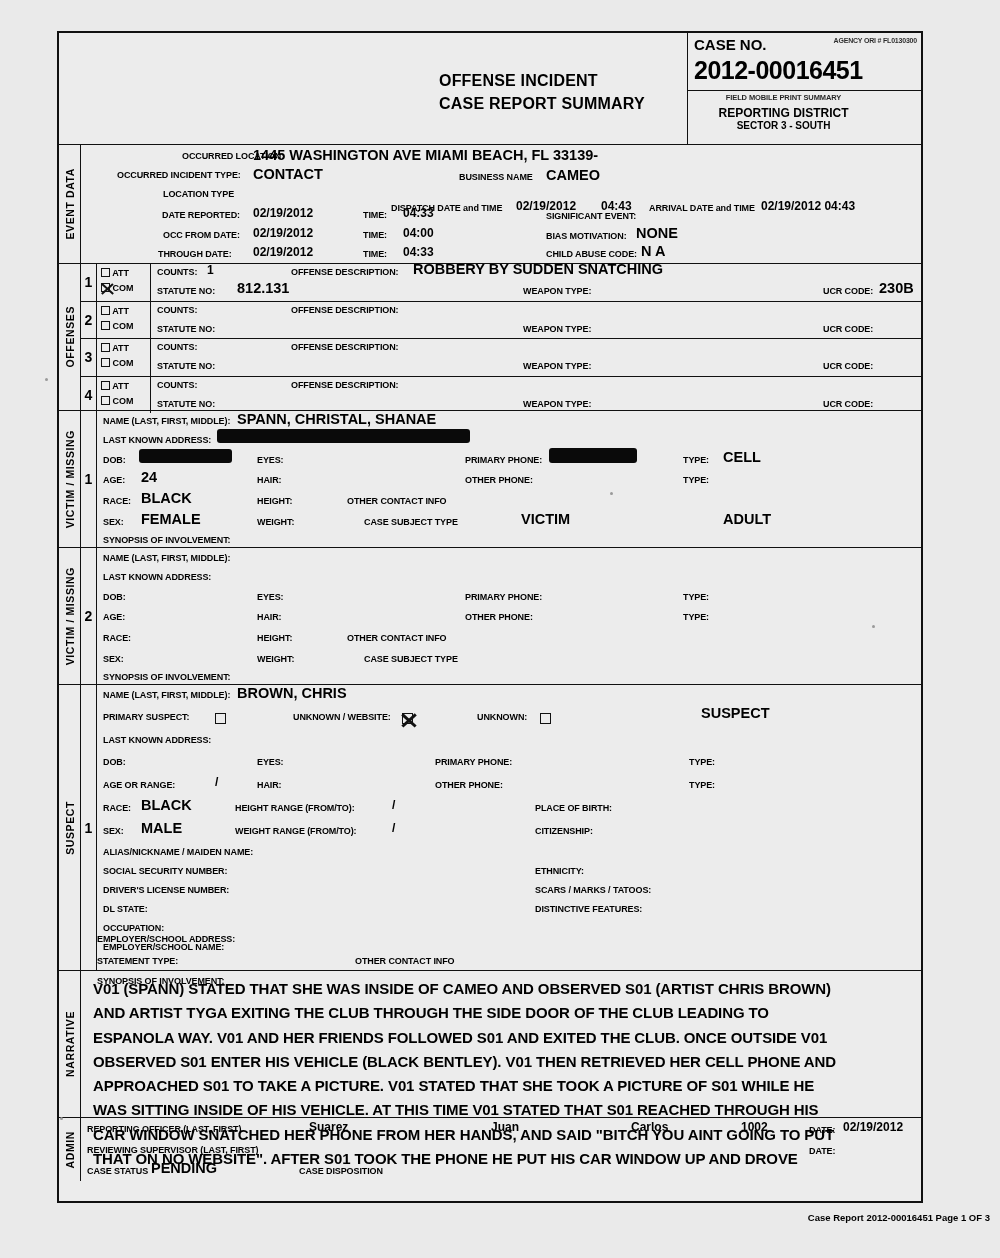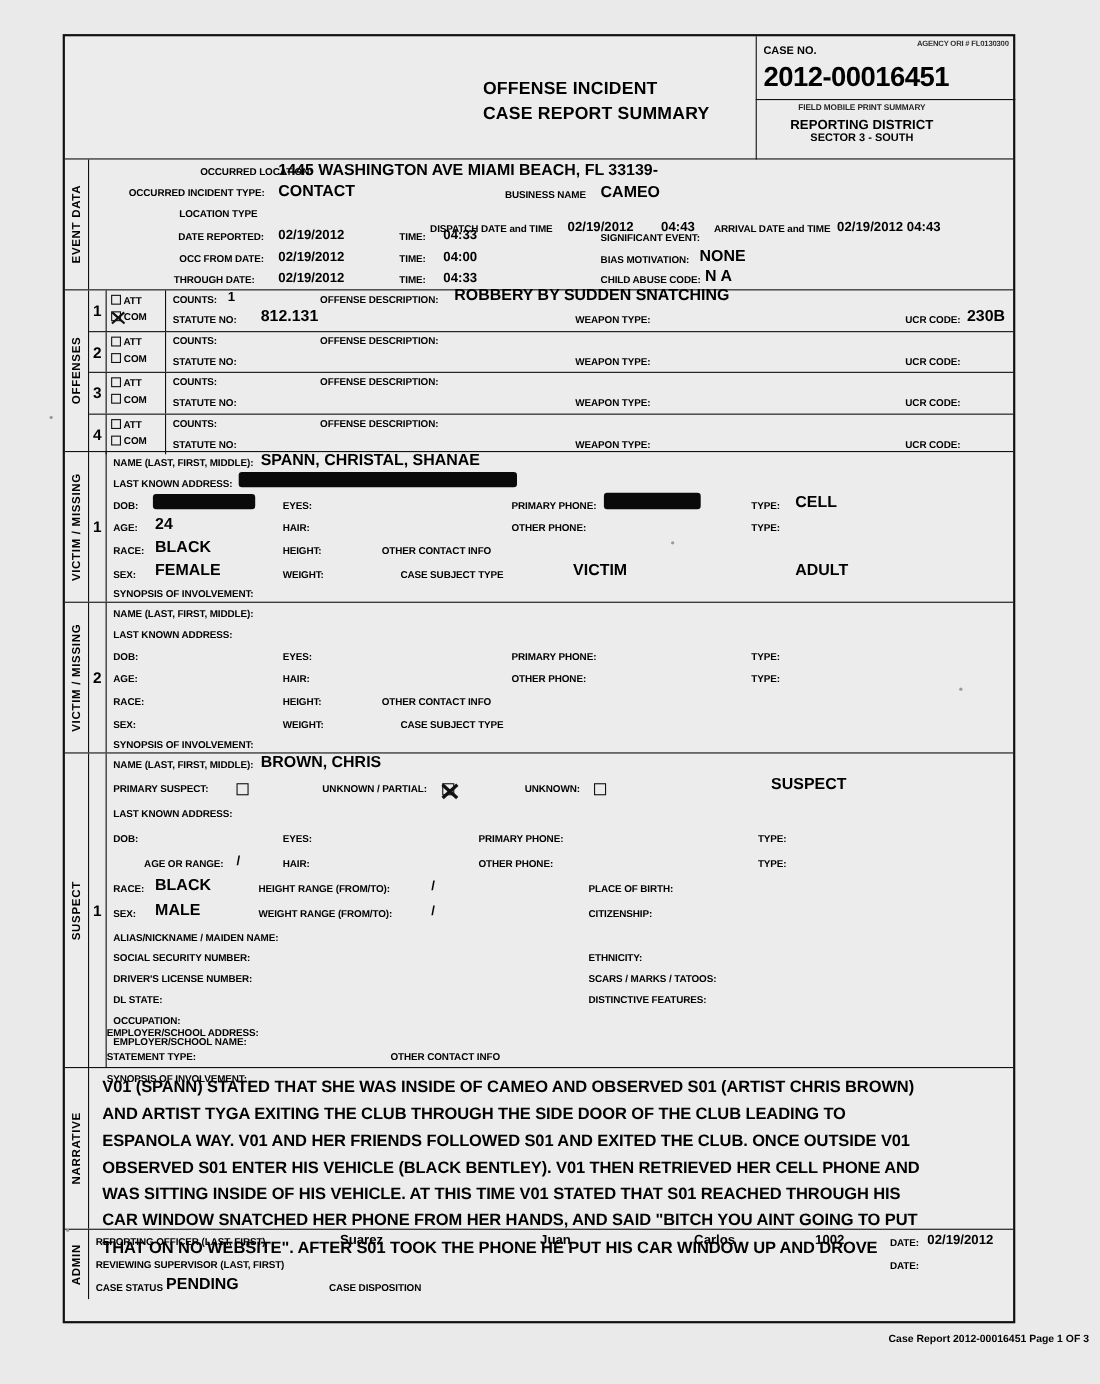--- a/index.html
+++ b/index.html
@@ -44,21 +44,21 @@
     transform:scaleX(1.05);transform-origin:left;}
   .brand .police{
     font-size:58px;font-weight:bold;line-height:.88;letter-spacing:-1px;
     font-family:"DejaVu Sans",sans-serif;transform:scaleX(1.18);transform-origin:left;
     margin-top:-2px;
   }
   .htitle{position:absolute;left:380px;top:36px;font-size:16px;font-weight:bold;
     line-height:1.45;letter-spacing:.2px;}
   .casebox{position:absolute;left:628px;top:0;width:236px;height:58px;
     border-left:1.5px solid #111;border-bottom:1.5px solid #111;box-sizing:border-box;padding:3px 6px;}
-  .caseno-lbl{font-size:10px;font-weight:bold;display:inline-block;}
+  .caseno-lbl{font-size:15px;font-weight:bold;display:inline-block;}
   .ori{font-size:7px;font-weight:bold;float:right;margin-top:1px;letter-spacing:-.2px;
     filter:blur(.35px);opacity:.82;}
   .caseno{font-size:25px;font-weight:bold;letter-spacing:-.5px;margin-top:2px;}
   .rdbox{position:absolute;left:628px;top:58px;width:192px;height:54px;
     border-left:1.5px solid #111;box-sizing:border-box;text-align:center;padding-top:2px;}
   .fmps{font-size:7.5px;font-weight:bold;letter-spacing:-.1px;filter:blur(.25px);opacity:.85;}
   .rd1{font-size:12px;font-weight:bold;margin-top:4px;}
   .rd2{font-size:10px;font-weight:bold;}
 
   
@@ -312,34 +312,34 @@
       <div class="vlabel">
         <span>SUSPECT</span>
       </div>
       <div class="numcol">1</div>
       <div class="body" style="flex:1;">
         <div class="fld lbl" style="left:6px;top:5px;">NAME (LAST, FIRST, MIDDLE):</div>
         <div class="fld val" style="left:140px;top:0px;">BROWN, CHRIS</div>
 
         <div class="fld lbl" style="left:6px;top:27px;">PRIMARY SUSPECT:</div>
         <div class="fld" style="left:118px;top:24px;"><span class="cb big"></span></div>
-        <div class="fld lbl" style="left:196px;top:27px;">UNKNOWN / PARTIAL:</div>
+        <div class="fld lbl" style="left:196px;top:27px;">UNKNOWN / WEBSITE:</div>
         <div class="fld" style="left:305px;top:24px;"><span class="cb big x"></span></div>
         <div class="fld lbl" style="left:380px;top:27px;">UNKNOWN:</div>
         <div class="fld" style="left:443px;top:24px;"><span class="cb big"></span></div>
         <div class="fld val" style="left:604px;top:20px;">SUSPECT</div>
 
         <div class="fld lbl" style="left:6px;top:50px;">LAST KNOWN ADDRESS:</div>
 
         <div class="fld lbl" style="left:6px;top:72px;">DOB:</div>
         <div class="fld lbl" style="left:160px;top:72px;">EYES:</div>
         <div class="fld lbl" style="left:338px;top:72px;">PRIMARY PHONE:</div>
         <div class="fld lbl" style="left:592px;top:72px;">TYPE:</div>
 
-        <div class="fld lbl" style="left:6px;top:95px;margin-left:28px;">AGE OR RANGE:</div>
+        <div class="fld lbl" style="left:6px;top:95px;">AGE OR RANGE:</div>
         <div class="fld val-sm" style="left:118px;top:90px;">/</div>
         <div class="fld lbl" style="left:160px;top:95px;">HAIR:</div>
         <div class="fld lbl" style="left:338px;top:95px;">OTHER PHONE:</div>
         <div class="fld lbl" style="left:592px;top:95px;">TYPE:</div>
 
         <div class="fld lbl" style="left:6px;top:118px;">RACE:</div>
         <div class="fld val" style="left:44px;top:112px;">BLACK</div>
         <div class="fld lbl" style="left:138px;top:118px;">HEIGHT RANGE (FROM/TO):</div>
         <div class="fld val-sm" style="left:295px;top:113px;">/</div>
         <div class="fld lbl" style="left:438px;top:118px;">PLACE OF BIRTH:</div>
@@ -372,20 +372,21 @@
 
     <div class="row bb" style="height:146px;">
       <div class="vlabel">
         <span>NARRATIVE</span>
       </div>
       <div class="narr" id="narrative-lines" style="flex:1;">
           <div>V01 (SPANN) STATED THAT SHE WAS INSIDE OF CAMEO AND OBSERVED S01 (ARTIST CHRIS BROWN)</div>
           <div>AND ARTIST TYGA EXITING THE CLUB THROUGH THE SIDE DOOR OF THE CLUB LEADING TO</div>
           <div>ESPANOLA WAY. V01 AND HER FRIENDS FOLLOWED S01 AND EXITED THE CLUB. ONCE OUTSIDE V01</div>
           <div>OBSERVED S01 ENTER HIS VEHICLE (BLACK BENTLEY). V01 THEN RETRIEVED HER CELL PHONE AND</div>
+          <div>APPROACHED S01 TO TAKE A PICTURE. V01 STATED THAT SHE TOOK A PICTURE OF S01 WHILE HE</div>
           <div>WAS SITTING INSIDE OF HIS VEHICLE. AT THIS TIME V01 STATED THAT S01 REACHED THROUGH HIS</div>
           <div>CAR WINDOW SNATCHED HER PHONE FROM HER HANDS, AND SAID "BITCH YOU AINT GOING TO PUT</div>
           <div>THAT ON NO WEBSITE". AFTER S01 TOOK THE PHONE HE PUT HIS CAR WINDOW UP AND DROVE</div>
         </div>
     </div>
 
     <div class="row" style="height:63px;">
       <div class="vlabel" style="border-bottom:none;">
         <span>ADMIN</span>
       </div>

